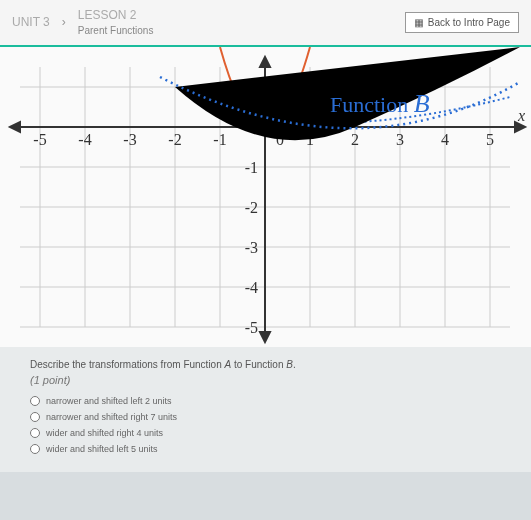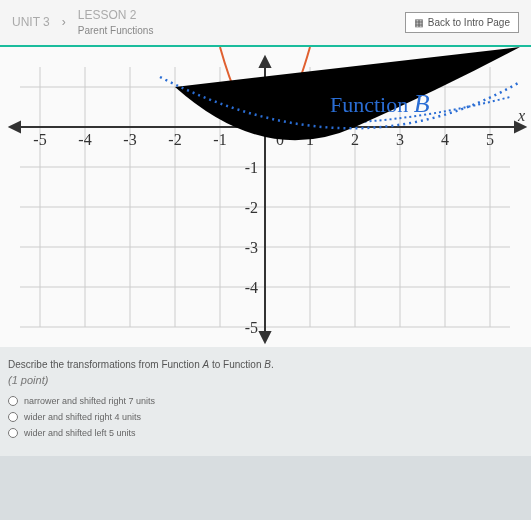--- a/index.html
+++ b/index.html
@@ -39,21 +39,21 @@
     }
     .graph-area {
       background: #fafafa;
       padding: 0;
       position: relative;
       height: 300px;
     }
     .graph-svg { display: block; width: 100%; height: 100%; }
     .question-area {
       background: #e8ebec;
-      padding: 12px 8px;
+      padding: 12px 30px;
       font-size: 10px;
       color: #555;
     }
     .question-text { margin-bottom: 4px; }
     .points { font-size: 11px; color: #777; font-style: italic; margin-bottom: 10px; }
     .option { display: flex; align-items: center; gap: 6px; margin: 6px 0; font-size: 9px; color: #666; }
     .option input { width: 10px; height: 10px; cursor: pointer; }
     .func-b-label {
       font-family: 'Times New Roman', serif;
       font-size: 22px;
@@ -152,20 +152,24 @@
   </svg>
 </div>
 
 <div class="question-area">
   <div class="question-text">
     <span>Describe the transformations from Function </span><i>A</i><span> to Function </span><i>B</i>.
   </div>
   <div class="points">(1 point)</div>
   <label class="option">
     <input type="radio" name="ans" style="">
+    <span>narrower and shifted left 2 units</span>
+  </label>
+  <label class="option">
+    <input type="radio" name="ans" style="">
     <span>narrower and shifted right 7 units</span>
   </label>
   <label class="option">
     <input type="radio" name="ans" style="">
     <span>wider and shifted right 4 units</span>
   </label>
   <label class="option">
     <input type="radio" name="ans" style="">
     <span>wider and shifted left 5 units</span>
   </label>

